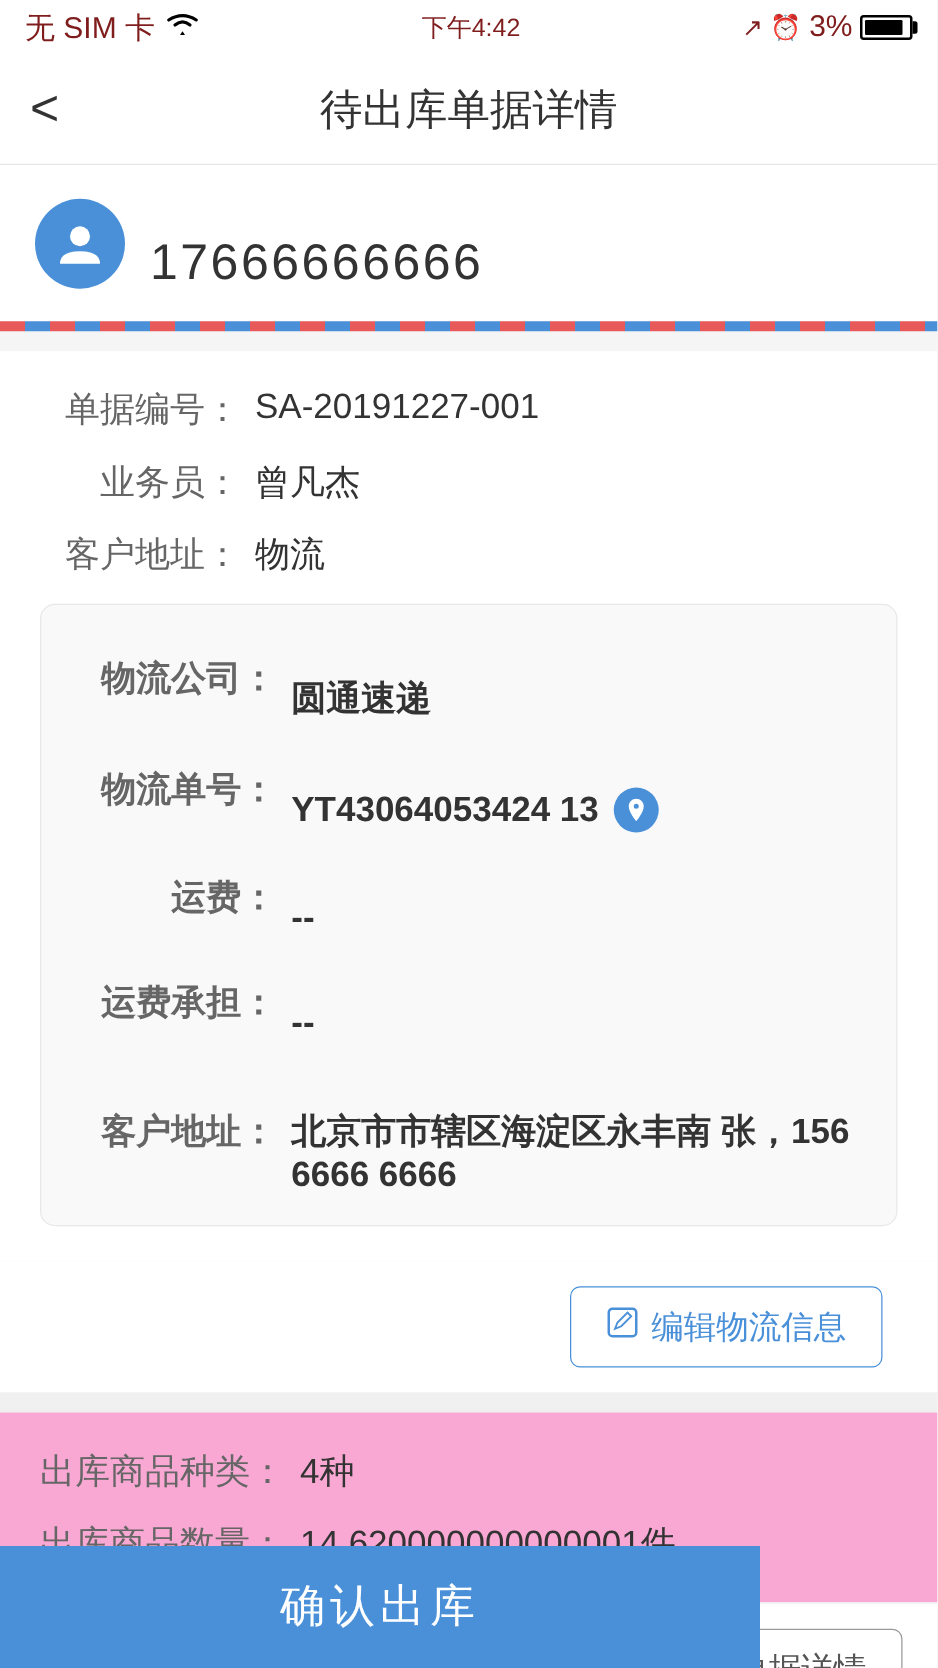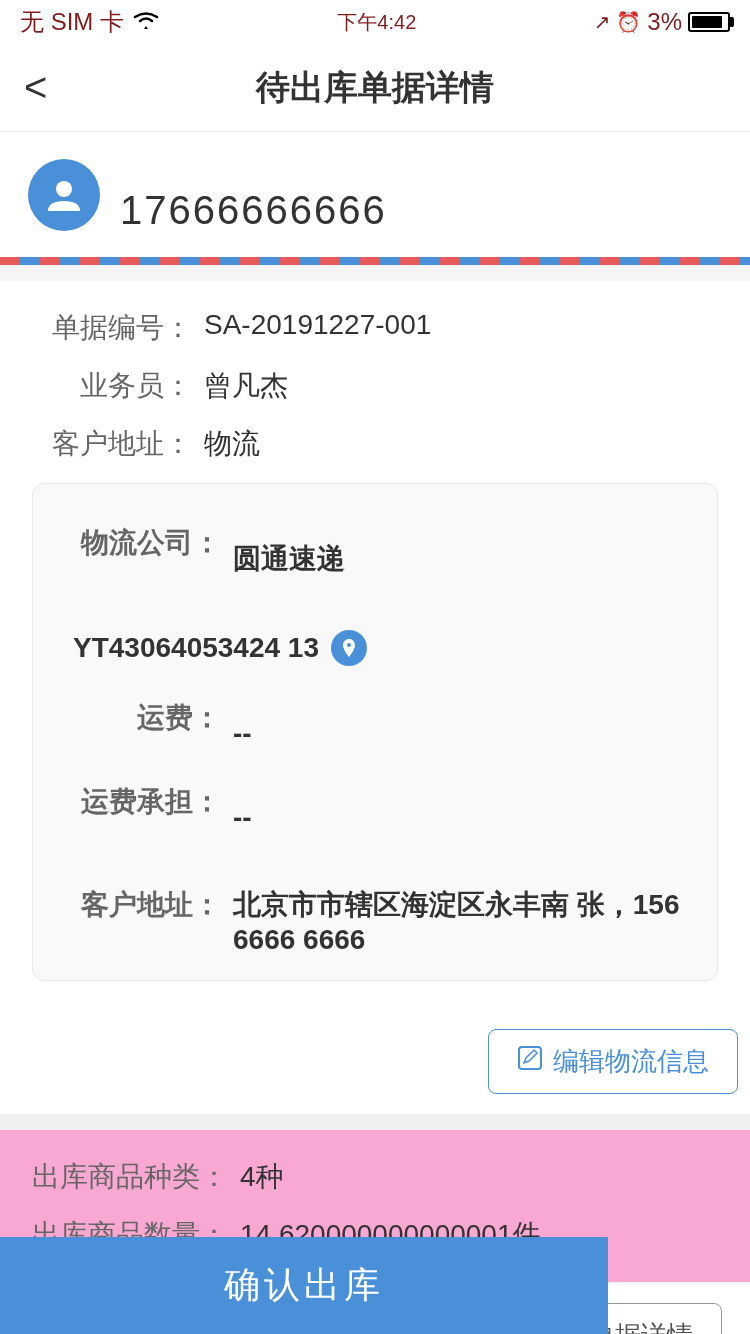--- a/index.html
+++ b/index.html
@@ -82,21 +82,21 @@
     }
     .nav-back {
       position: absolute;
       left: 24px;
       font-size: 40px;
       color: #333;
       cursor: pointer;
     }
     .nav-title {
       font-size: 34px;
-      font-weight: 700;
+      font-weight: 400;
       color: #333;
     }
 
     
     .customer-header {
       background: #fff;
       padding: 24px 28px;
       display: flex;
       align-items: center;
       gap: 20px;
@@ -204,21 +204,21 @@
       flex-shrink: 0;
     }
     .location-icon svg {
       width: 22px;
       height: 22px;
     }
 
     
     .edit-btn-row {
       background: #fff;
-      padding: 20px 12px;
+      padding: 20px 44px;
       display: flex;
       justify-content: flex-end;
     }
     .edit-btn {
       border: 1px solid #4a90d9;
       color: #4a90d9;
       background: #fff;
       padding: 14px 28px;
       border-radius: 8px;
       font-size: 26px;
@@ -344,20 +344,21 @@
     <span class="info-label">客户地址：</span>
     <span class="info-value">物流</span>
   </div>
 
   <div class="logistics-card">
     <div class="logistics-row">
       <span class="logistics-label">物流公司：</span>
       <span class="logistics-value">圆通速递</span>
     </div>
     <div class="logistics-row">
+      <span class="logistics-label">物流单号：</span>
       <span class="logistics-value">
         <span>YT43064053424 13</span>
         <span class="location-icon">
           <svg viewBox="0 0 22 22" fill="none">
             <path d="M11 2C7.7 2 5 4.7 5 8c0 5 6 12 6 12s6-7 6-12c0-3.3-2.7-6-6-6zm0 8a2 2 0 110-4 2 2 0 010 4z" fill="white"></path>
           </svg>
         </span>
       </span>
     </div>
     <div class="logistics-row">

